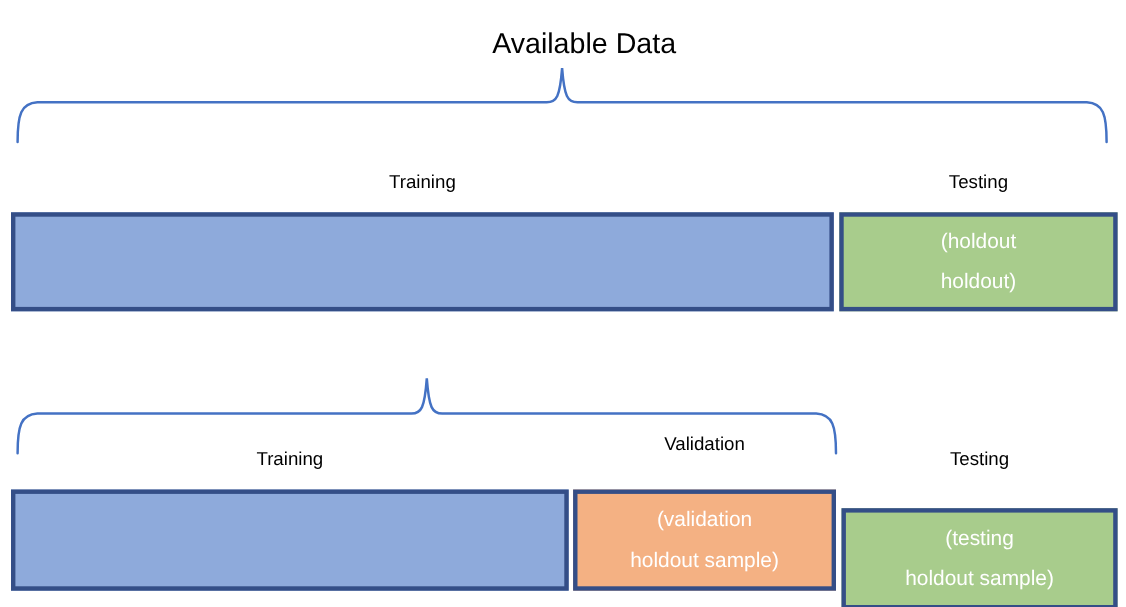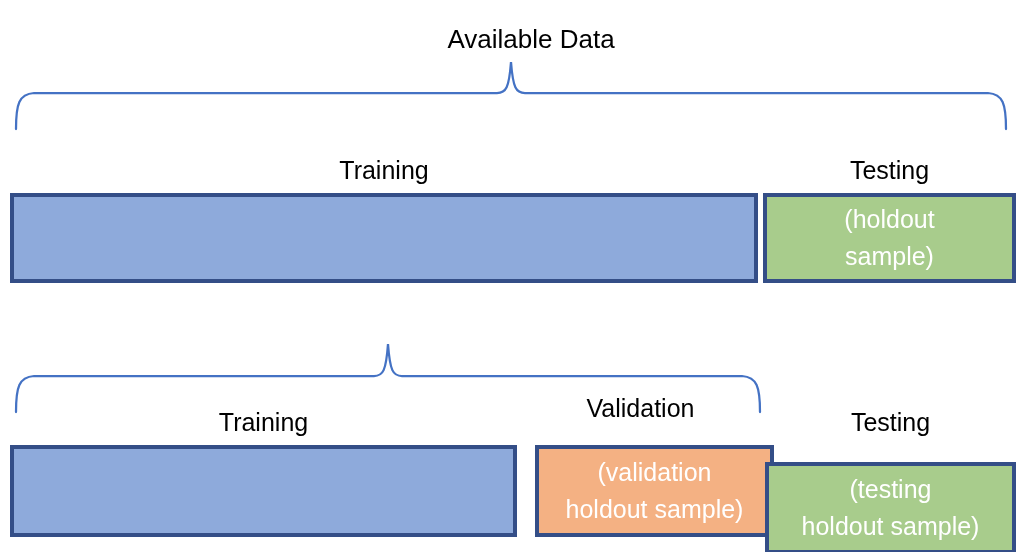--- a/index.html
+++ b/index.html
@@ -26,70 +26,70 @@
   #bottom-brace-svg { left: 10px; top: 340px; }
   .brace-path {
     fill: none;
     stroke: var(--brace-stroke, #4472c4);
     stroke-width: 2.25;
     stroke-linecap: round;
   }
   .col-label {
     position: absolute;
     text-align: center;
-    font-size: 25px;
+    font-size: 17px;
     color: var(--label-text, #000000);
     white-space: nowrap;
   }
   #top-label-training  { top: 156px; left: 10px;  width: 748px; }
   #top-label-testing   { top: 156px; left: 763px; width: 253px; }
   #bot-label-training   { top: 408px; left: 10px;  width: 507px; }
   #bot-label-validation { top: 394px; left: 521px; width: 239px; }
   #bot-label-testing    { top: 408px; left: 765px; width: 251px; }
   .bar-seg {
     position: absolute;
     box-sizing: border-box;
     border: 4px solid var(--bar-border, #344e87);
     display: flex;
     flex-direction: column;
     align-items: center;
     justify-content: center;
     color: var(--bar-text, #ffffff);
-    font-size: 25px;
+    font-size: 19px;
     line-height: 37px;
     text-align: center;
     white-space: nowrap;
   }
   .seg-training   { background: var(--training-fill, #8eaadb); }
   .seg-validation { background: var(--validation-fill, #f4b183); }
   .seg-testing    { background: var(--testing-fill, #a8cc8c); }
   #top-seg-training { left: 10px;  top: 193px; width: 748px; height: 90px; }
   #top-seg-testing  { left: 763px; top: 193px; width: 253px; height: 90px; }
   #bot-seg-training   { left: 10px;  top: 445px; width: 507px; height: 92px; }
-  #bot-seg-validation { left: 535px; top: 445px; width: 239px; height: 92px; }
+  #bot-seg-validation { left: 521px; top: 445px; width: 239px; height: 92px; }
   #bot-seg-testing    { left: 765px; top: 445px; width: 251px; height: 92px; margin-top: 17px; }
 </style>
 </head>
 <body>
 
 <div class="canvas">
 
   <div class="section-title" id="available-data-title">Available Data</div>
 
   <svg class="brace-svg" id="top-brace-svg" width="1002" height="76" viewBox="0 0 1002 76">
     <path class="brace-path" d="M 6 71 C 6 46 9 36 24 35 L 487 35 C 496 35 499 30 501 4 C 503 30 506 35 515 35 L 978 35 C 993 36 996 46 996 71"></path>
   </svg>
 
   <div class="col-label" id="top-label-training">Training</div>
   <div class="col-label" id="top-label-testing">Testing</div>
 
   <div class="bar-seg seg-training" id="top-seg-training"></div>
   <div class="bar-seg seg-testing" id="top-seg-testing">
     <span>(holdout</span>
-    <span>sample)</span>
+    <span>holdout)</span>
   </div>
 
 
   <svg class="brace-svg" id="bottom-brace-svg" width="756" height="76" viewBox="0 0 756 76">
     <path class="brace-path" d="M 6 72 C 6 47 9 37 24 36 L 364 36 C 373 36 376 31 378 4 C 380 31 383 36 392 36 L 732 36 C 747 37 750 47 750 72"></path>
   </svg>
 
   <div class="col-label" id="bot-label-training">Training</div>
   <div class="col-label" id="bot-label-validation">Validation</div>
   <div class="col-label" id="bot-label-testing">Testing</div>

